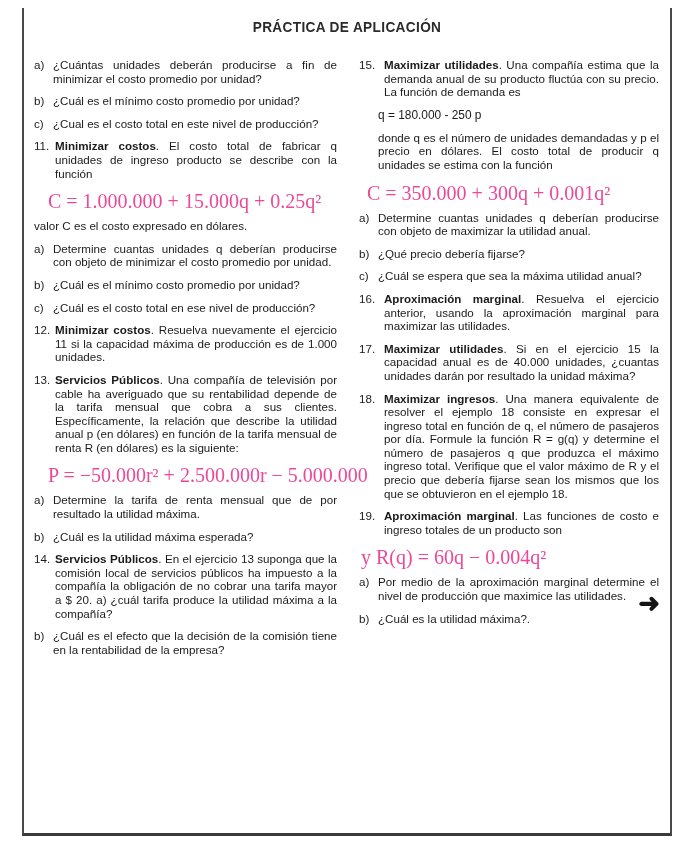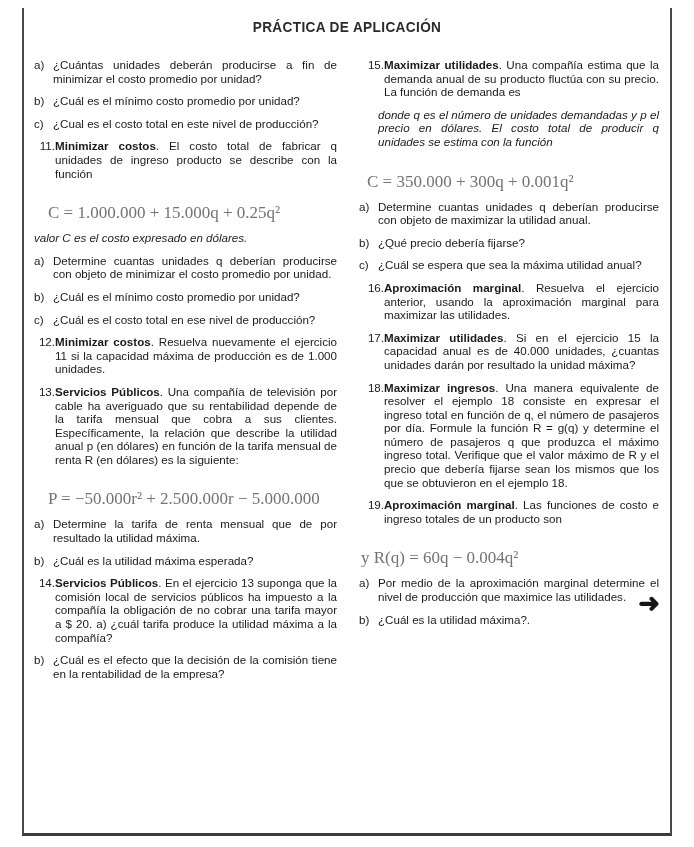--- a/index.html
+++ b/index.html
@@ -87,49 +87,47 @@
   .item.letter .marker {
     width: 19px;
   }
   
   .item.numbered {
     margin-bottom: 9px;
   }
   .item.numbered .marker {
     width: 21px;
     font-weight: normal;
-    text-align: right;
   }
   .item.numbered.wide .marker {
     width: 25px;
   }
 
   .lead {
     font-weight: bold;
   }
 
   .para {
     font-size: 11.6px;
     line-height: 13.6px;
     margin-bottom: 9px;
     text-align: justify;
-    font-style: italic;
   }
   .para.indent {
     margin-left: 19px;
   }
 
   
   .math {
     font-family: "Liberation Serif", serif;
-    font-size: 17px;
+    font-size: 20px;
     line-height: 18px;
-    margin: 24px 0 9px 0;
+    margin: 12px 0 9px 0;
     white-space: nowrap;
-    color: #737373;
+    color: #ec4899;
   }
   .math.ml10 { margin-left: 14px; }
   .math.ml6  { margin-left: 8px; }
   .math.ml2  { margin-left: 2px; }
 
   
   .eq-sans {
     font-family: "Liberation Sans", sans-serif;
     font-size: 11.9px;
     line-height: 14px;
@@ -233,20 +231,21 @@
 
     </div>
 
     <div class="col right">
 
       <div class="item numbered wide">
         <span class="marker">15.</span>
         <span class="body"><span class="lead">Maximizar utilidades</span><span>. Una compañía estima que la demanda anual de su producto fluctúa con su precio. La función de demanda es</span></span>
       </div>
 
+      <div class="eq-sans">q = 180.000 - 250 p</div>
 
       <div class="para indent">donde q es el número de unidades demandadas y p el precio en dólares. El costo total de producir q unidades se estima con la función</div>
 
       <div class="math ml6">C = 350.000 + 300q + 0.001q²</div>
 
       <div class="item letter">
         <span class="marker">a)</span>
         <span class="body">Determine cuantas unidades q deberían producirse con objeto de maximizar la utilidad anual.</span>
       </div>
 

